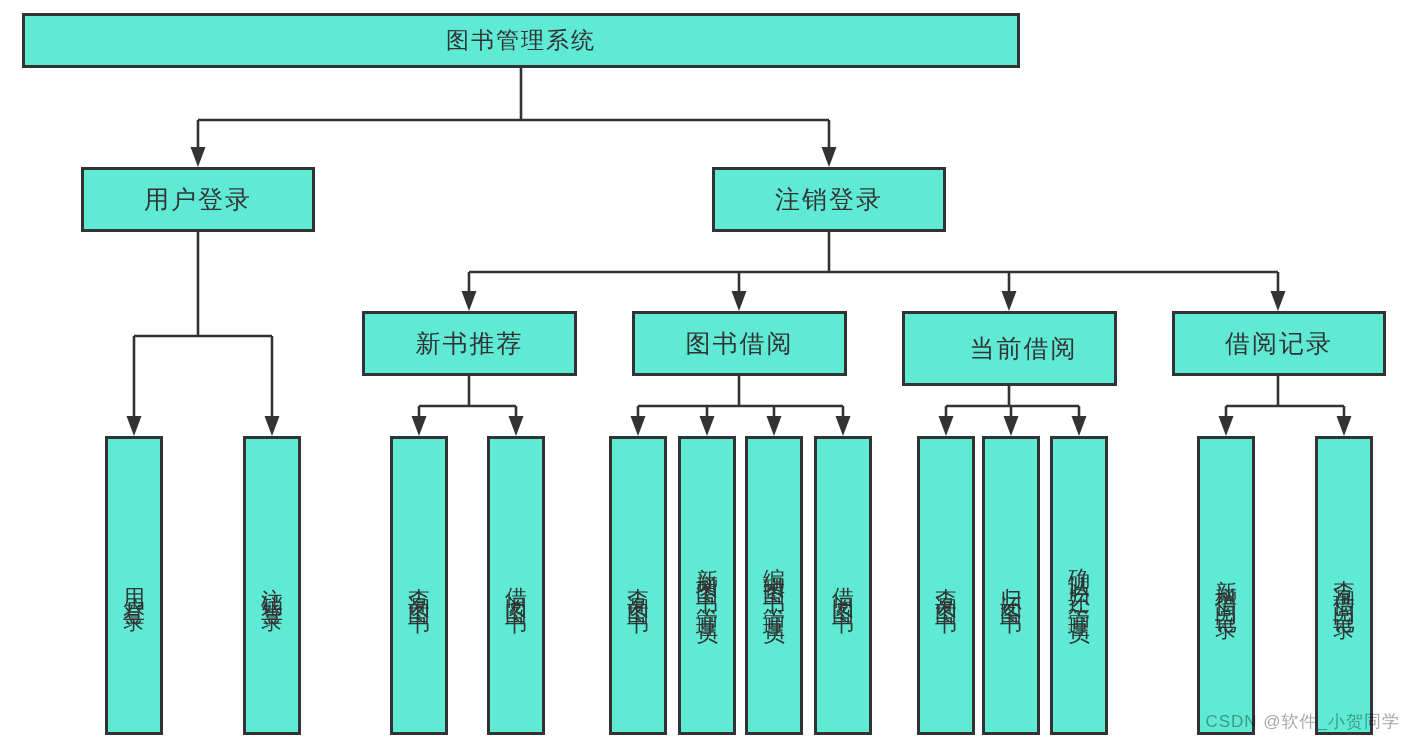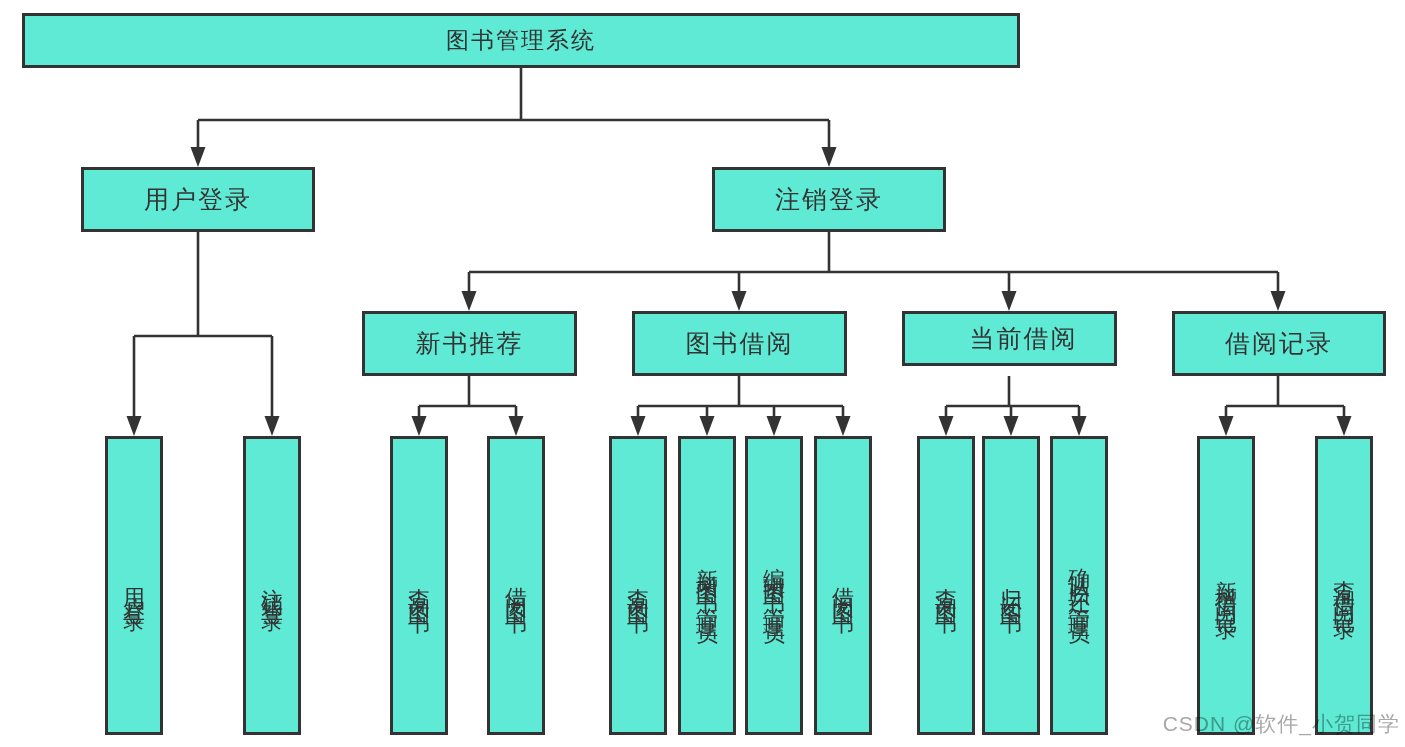--- a/index.html
+++ b/index.html
@@ -34,21 +34,21 @@
     writing-mode: vertical-rl;
     text-orientation: mixed;
     font-size: 22px;
     letter-spacing: 8px;
     line-height: 1;
   }
   .watermark {
     position: absolute;
     right: 5px;
     top: 710px;
-    font-size: 21px;
+    font-size: 17px;
     letter-spacing: 1px;
     color: #a8a8a8;
     mix-blend-mode: multiply;
     white-space: nowrap;
     z-index: 5;
   }
 </style>
 </head>
 <body>
 
@@ -90,21 +90,21 @@
     <polygon fill="#333333" points="1336.5,416 1351.5,416 1344,436"></polygon>
   </svg>
 
   <div class="box root" style="left:22px; top:13px; width:998px; height:55px;">图书管理系统</div>
 
   <div class="box h" style="left:81px; top:167px; width:234px; height:65px;">用户登录</div>
   <div class="box h" style="left:712px; top:167px; width:234px; height:65px;">注销登录</div>
 
   <div class="box h" style="left:632px; top:311px; width:215px; height:65px;">图书借阅</div>
   <div class="box h" style="left:362px; top:311px; width:215px; height:65px;">新书推荐</div>
-  <div class="box h" style="left:902px; top:311px; width:215px; height:55px;padding-left:28px;">当前借阅</div>
+  <div class="box h" style="left:902px; top:311px; width:215px; height:75px;padding-left:28px;">当前借阅</div>
   <div class="box h" style="left:1172px; top:311px; width:214px; height:65px;">借阅记录</div>
 
   <div class="box v" style="left:105px; top:436px; width:58px; height:299px;">用户登录</div>
   <div class="box v" style="left:243px; top:436px; width:58px; height:299px;">注销登录</div>
 
   <div class="box v" style="left:390px; top:436px; width:58px; height:299px;">查询图书</div>
   <div class="box v" style="left:487px; top:436px; width:58px; height:299px;">借阅图书</div>
 
   <div class="box v" style="left:609px; top:436px; width:58px; height:299px;">查询图书</div>
   <div class="box v" style="left:678px; top:436px; width:58px; height:299px;">新增图书（管理员）</div>

